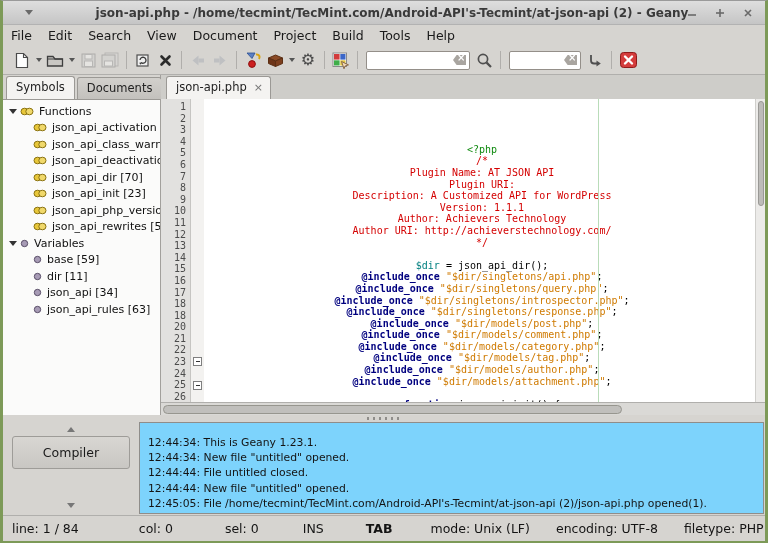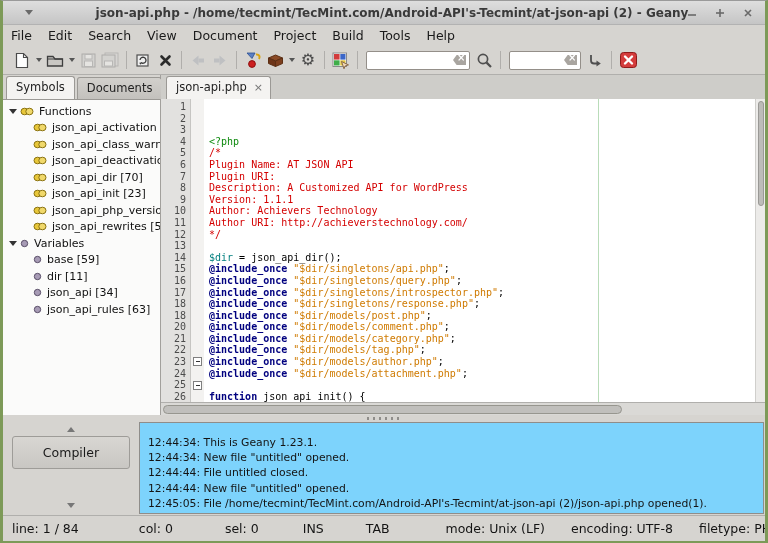--- a/index.html
+++ b/index.html
@@ -65,21 +65,21 @@
   .etab-close { color:#777; font-size:11px; line-height:9px; }
   .editor { flex:1; display:flex; background:#fff; min-height:0; overflow:hidden;
             font-family:"DejaVu Sans Mono", monospace; font-size:10px; line-height:11.6px; }
   .gutter { width:30px; flex:0 0 30px; background:#e2e1df; color:#4c4c4c; text-align:right;
             padding:2px 4px 0 0; border-right:1px solid #c6c5c2; }
   .gutter div { height:11.6px; }
   .foldcol { width:13px; flex:0 0 13px; background:#f3f2f0; padding-top:2px; }
   .foldcol div { height:11.6px; display:flex; align-items:center; justify-content:center; }
   .fold-box { width:9px; height:9px; background:#fff; border:1px solid #7f7f7f; position:relative; }
   .fold-box::before { content:""; position:absolute; left:1.5px; right:1.5px; top:3px; height:1px; background:#333; }
-  .codecol { flex:1; position:relative; padding:2px 0 0 5px; white-space:pre; overflow:hidden; }
+  .codecol { flex:1; position:relative; padding:10px 0 0 5px; white-space:pre; overflow:hidden;text-align:center; }
   .code-line { height:11.6px; }
   .longline-marker { position:absolute; top:0; bottom:0; left:394px; width:1px; background:#b9dcb9; }
   .vscroll { width:10px; flex:0 0 10px; background:#ecebe9; border-left:1px solid #d0cfcc; position:relative; }
   .vscroll .thumb { position:absolute; top:2px; left:1.5px; width:6px; height:105px; background:#bdbcb9;
                     border:1px solid #9a9996; border-radius:4px; }
   .hscroll { height:13px; flex:0 0 13px; background:#dad9d6; border-top:1px solid #b0afac; position:relative; }
   .hscroll .thumb { position:absolute; left:2px; top:1.5px; bottom:1.5px; width:76%; background:#c0bfbc;
                     border:1px solid #97968f; border-radius:6px; }
 
   
@@ -109,21 +109,21 @@
 
   
   .statusbar { height:26px; flex:0 0 26px; background:#d6d4d0; border-top:1px solid #b0afac;
                display:flex; align-items:center; padding-left:9px; font-size:12.5px; color:#141414;
                white-space:nowrap; overflow:hidden; }
   .status-seg { margin-right:26px; }
   .status-seg:nth-child(1){ margin-right:60px; }
   .status-seg:nth-child(2){ margin-right:52px; }
   .status-seg:nth-child(3){ margin-right:44px; }
   .status-seg:nth-child(4){ margin-right:42px; }
-  .status-seg:nth-child(5){ margin-right:56px; }
+  .status-seg:nth-child(5){ margin-right:38px;font-weight:bold; }
 </style>
 </head>
 <body>
 
 <div class="window">
 
   <div class="titlebar">
     <div class="win-menu-tri"></div>
     <div class="title-text">json-api.php - /home/tecmint/TecMint.com/Android-API's-Tecmint/at-json-api (2) - Geany</div>
     <div class="win-controls">

